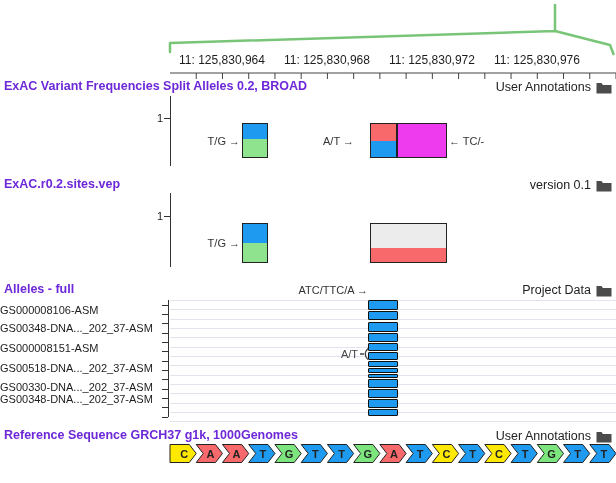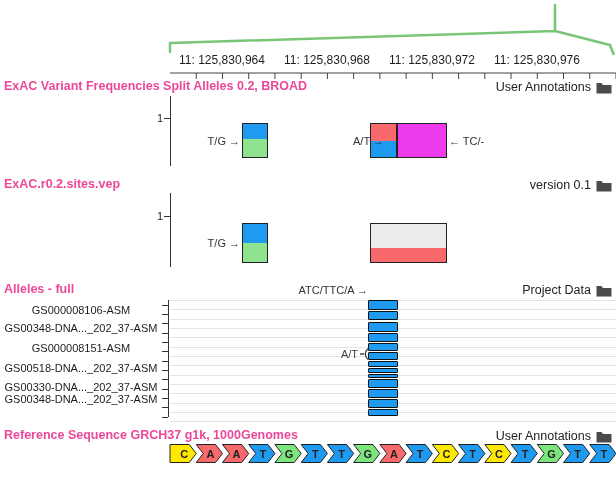--- a/index.html
+++ b/index.html
@@ -19,32 +19,32 @@
     position:absolute; left:276px; top:3px; font-size:10px; font-weight:bold; color:#4a4a66;
     text-shadow:-1px 0 #fff,1px 0 #fff,0 -1px #fff,0 1px #fff; letter-spacing:0.5px;
   }
   .top-svg { position:absolute; left:0; top:0; pointer-events:none; }
   
   .ruler-label {
     position:absolute; top:53px; transform:translateX(-50%);
     font-size:12px; color:#1d1d1d; white-space:nowrap;
   }
   
-  .track-title { position:absolute; left:4px; font-size:12.5px; font-weight:bold; color:#ec4899; white-space:nowrap; }
+  .track-title { position:absolute; left:4px; font-size:12.5px; font-weight:bold; color:#6d28d9; white-space:nowrap; }
   .corner-label { position:absolute; right:25px; font-size:12.5px; color:#222; white-space:nowrap; }
   .folder { position:absolute; right:4px; top:1px; }
   .axis-line { position:absolute; width:1px; background:#333; }
   .axis-one { position:absolute; width:15px; text-align:right; font-size:11px; color:#222; }
   .axis-tickline { position:absolute; width:6px; height:1px; background:#333; }
   .vbox { position:absolute; border:1px solid #222; box-sizing:border-box; display:flex; flex-direction:column; }
   .vbox > div { width:100%; }
   .vlabel { position:absolute; font-size:11px; color:#333; white-space:nowrap; }
   .vlabel.left { text-align:right; }
   .gridline { position:absolute; height:1px; background:#e3e3ee; }
-  .sample-label { position:absolute; width:162px; text-align:center; font-size:11px; color:#1d1d1d; white-space:nowrap; }
+  .sample-label { position:absolute; width:162px; text-align:left; font-size:11px; color:#1d1d1d; white-space:nowrap; }
   .sample-tick { position:absolute; width:6px; height:1px; background:#333; }
   .gt-box { position:absolute; background:#1e9bf0; border:1px solid #111; border-radius:1px; box-sizing:border-box; }
   .callout { position:absolute; font-size:11px; color:#444; text-align:right; white-space:nowrap; }
   .seq-svg { position:absolute; left:0; }
 </style>
 </head>
 <body>
 
 <div class="app">
 
@@ -90,21 +90,21 @@
     <div id="t1-variants">
         <div class="vbox" style="left: 242px; top: 123px; width: 26px; height: 35px;">
           <div style="flex: 0.46 1 0%; background: rgb(30, 155, 240);"></div>
           <div style="flex: 0.54 1 0%; background: rgb(143, 227, 143);"></div>
         </div>
         <div class="vlabel left" style="left: 150px; top: 134.5px; width: 90px;">T/G →</div>
         <div class="vbox" style="left: 370px; top: 123px; width: 27px; height: 35px;">
           <div style="flex: 0.5 1 0%; background: rgb(248, 105, 107);"></div>
           <div style="flex: 0.5 1 0%; background: rgb(30, 155, 240);"></div>
         </div>
-        <div class="vlabel left" style="left: 294px; top: 134.5px; width: 90px;">A/T →</div>
+        <div class="vlabel left" style="left: 264px; top: 134.5px; width: 90px;">A/T →</div>
         <div class="vbox" style="left: 397px; top: 123px; width: 50px; height: 35px;">
           <div style="flex: 1 1 0%; background: rgb(238, 59, 238);"></div>
         </div>
         <div class="vlabel right" style="left: 449px; top: 134.5px;">← TC/-</div>
       </div>
   </section>
 
   <section>
     <div class="track-title" style="top:177px">ExAC.r0.2.sites.vep</div>
     <div class="corner-label" style="top:178px">version 0.1</div>

